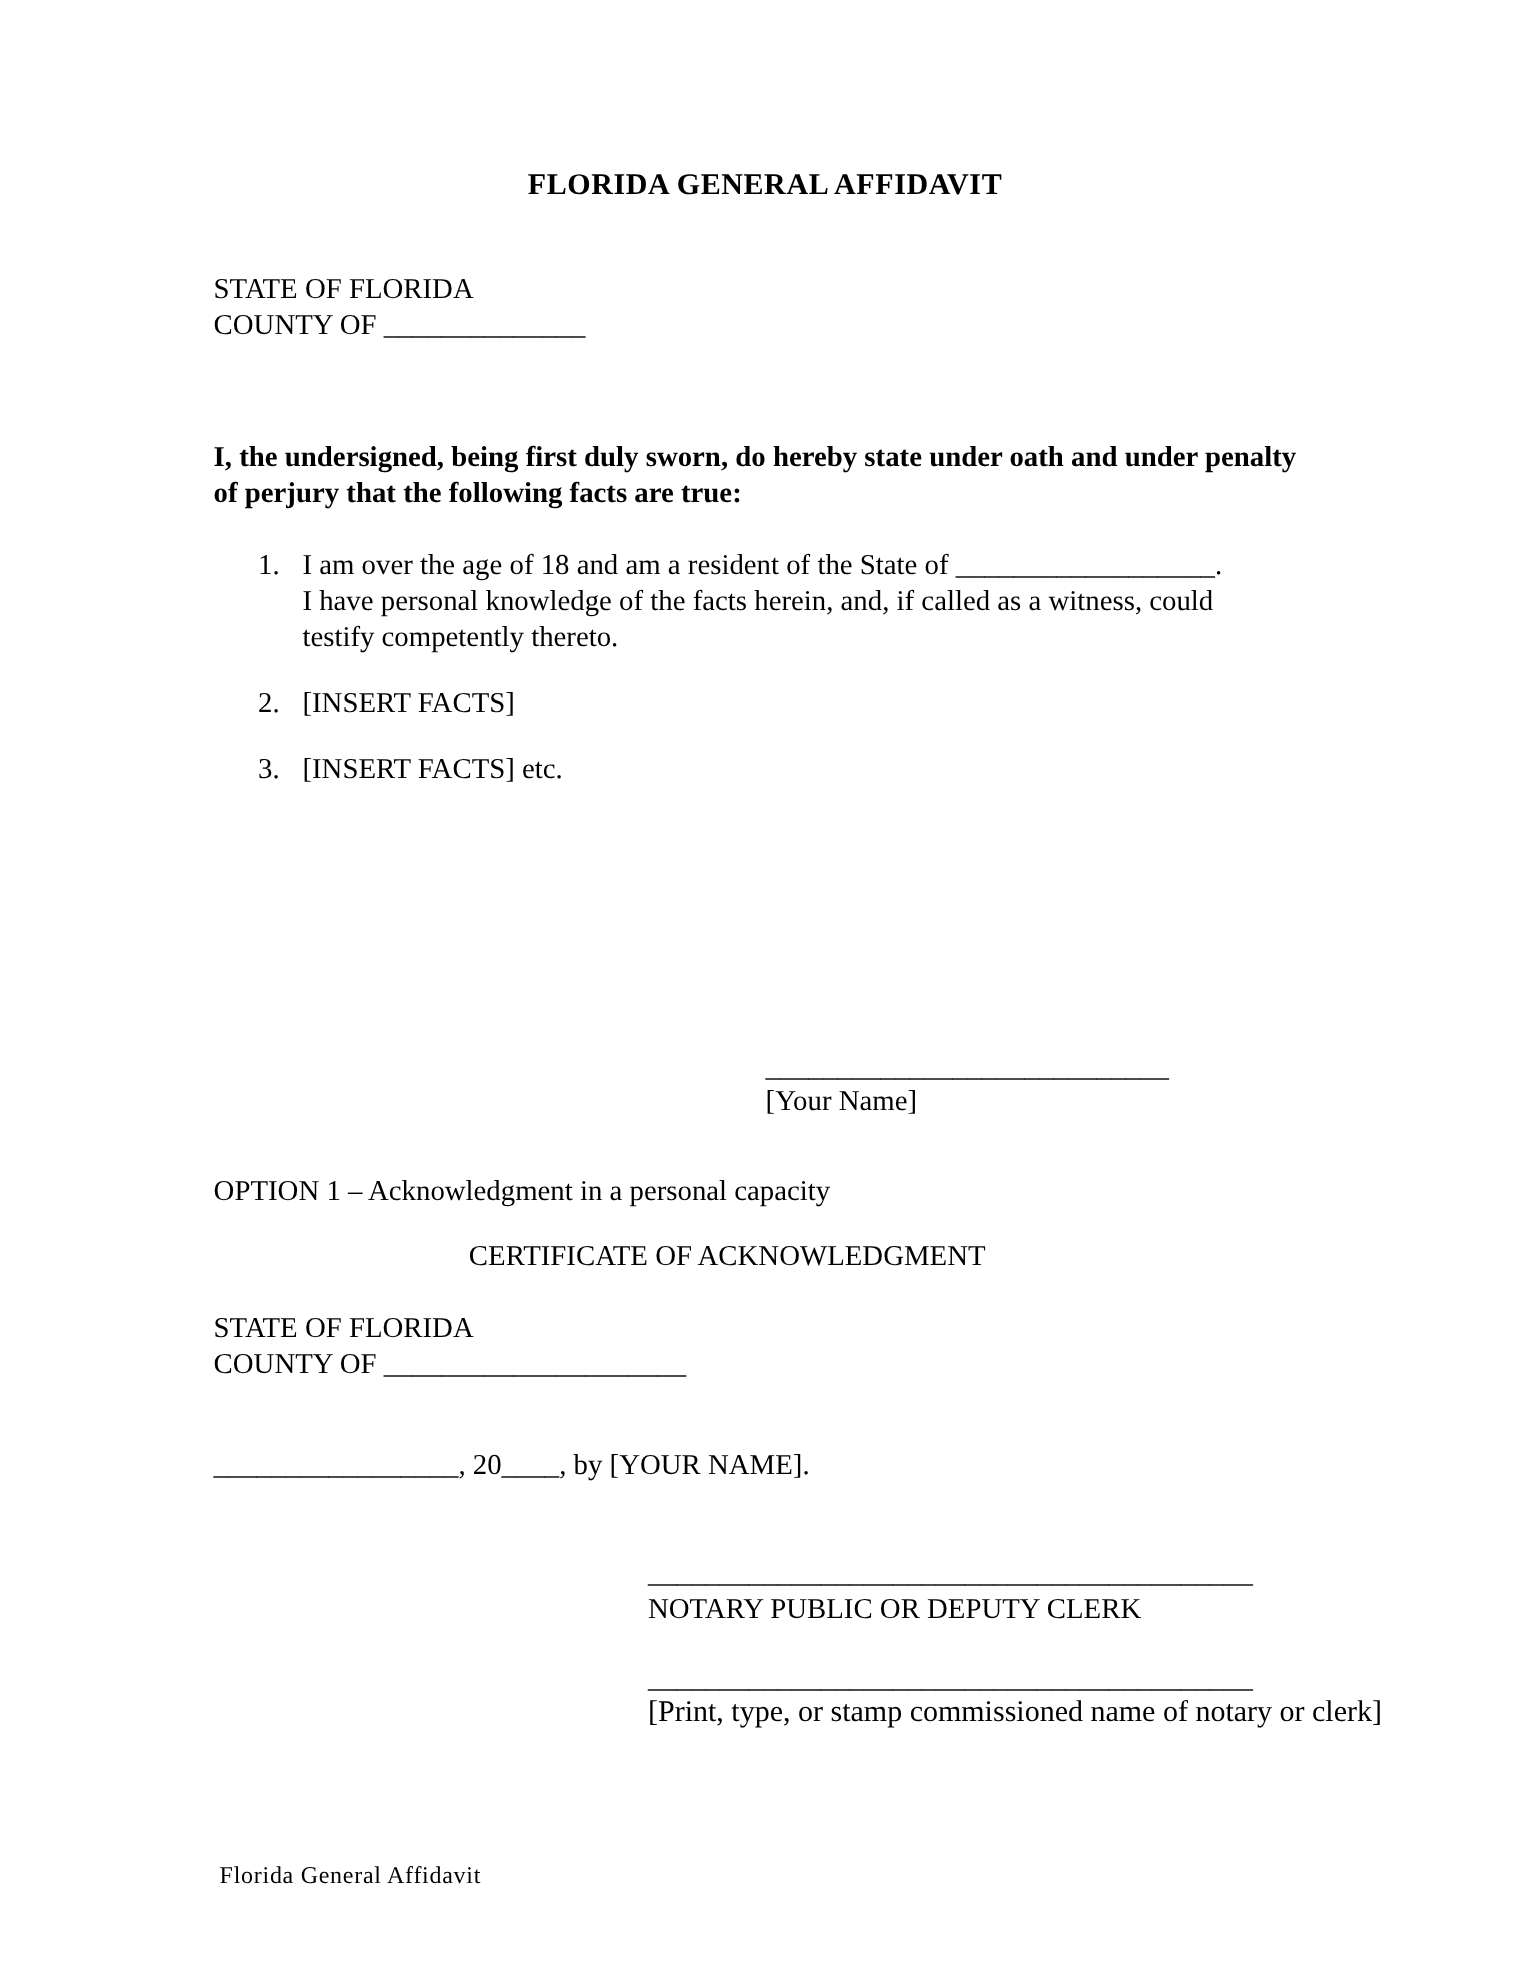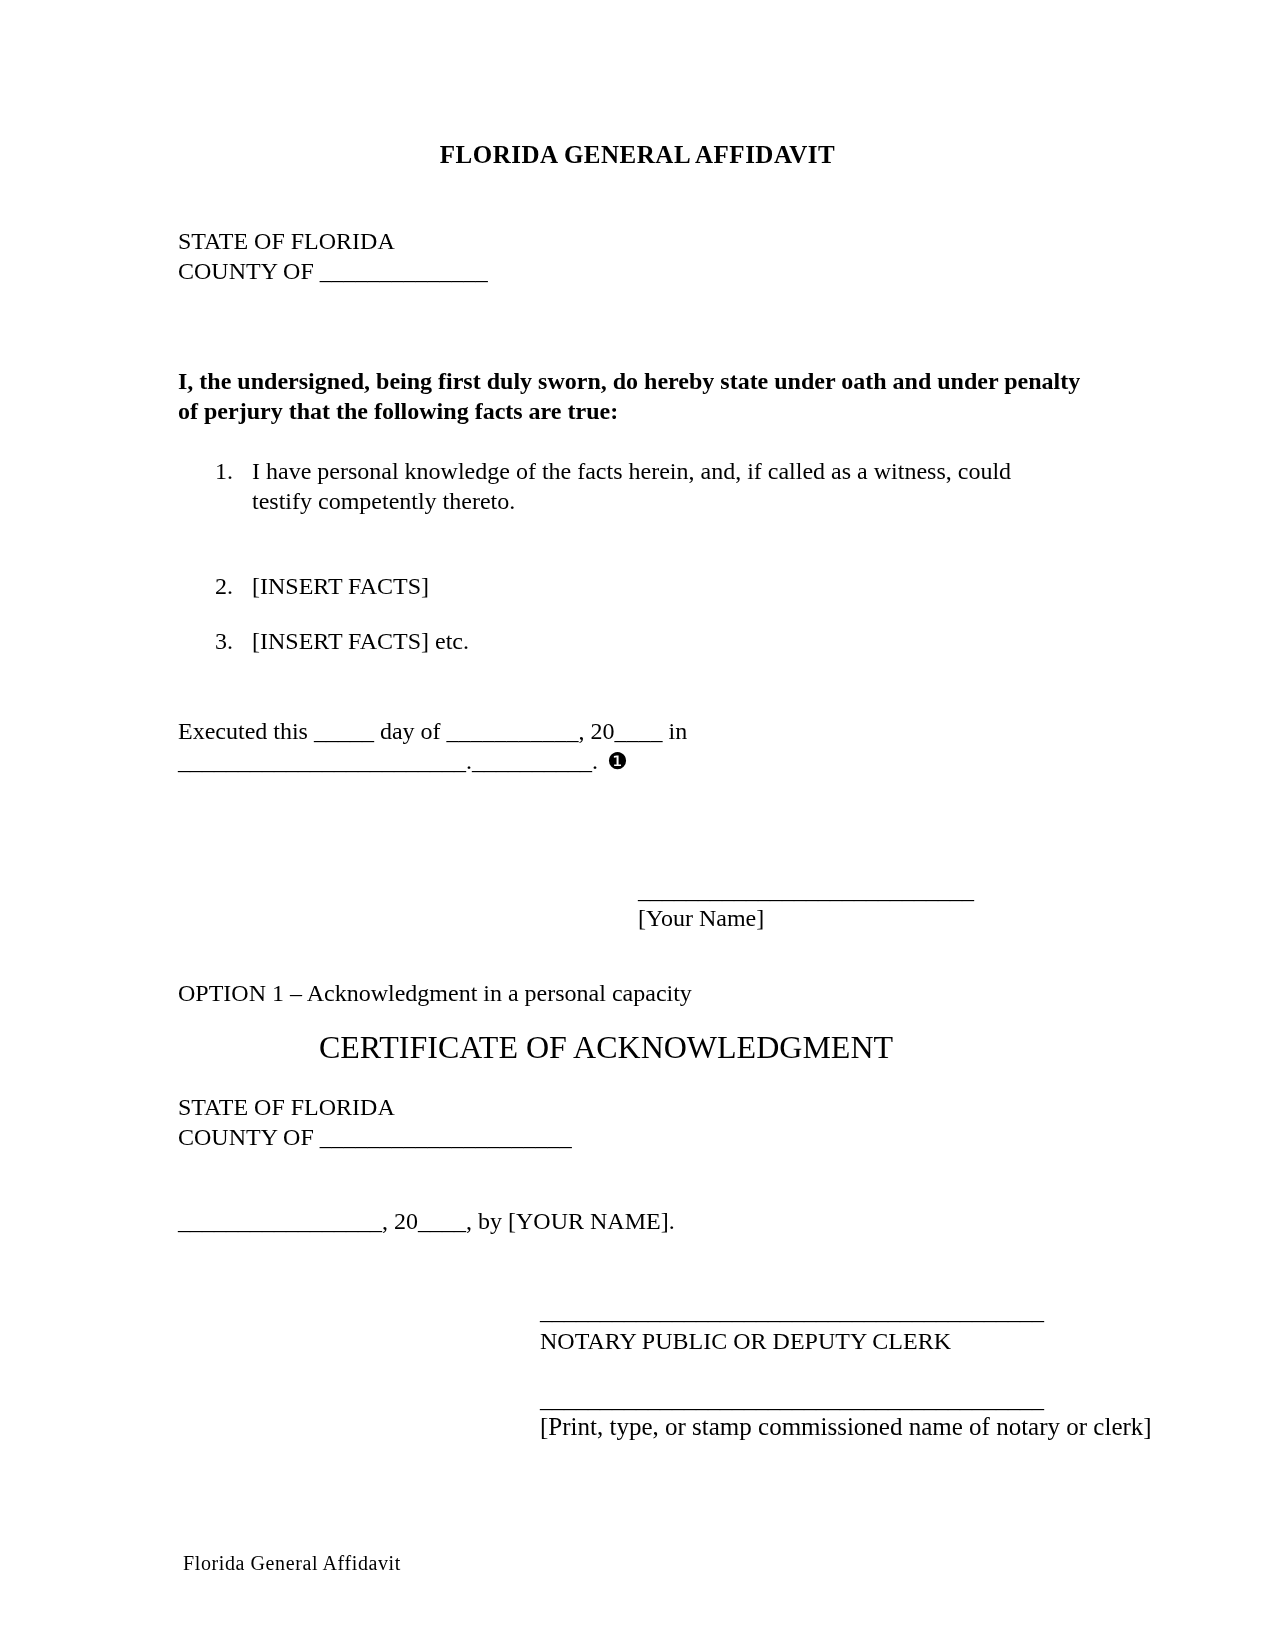--- a/index.html
+++ b/index.html
@@ -26,21 +26,21 @@
     font-size: 25px;
     font-weight: bold;
     letter-spacing: 0.5px;
   }
   .cert-title {
     left: 178px;
     top: 1032px;
     width: 856px;
     text-align: center;
     font-weight: normal;
-    font-size: 32px;
+    font-size: 24px;
   }
   .fact-row { display: flex; }
   .fact-num { width: 37px; flex: 0 0 37px; }
   .marker {
     font-family: "DejaVu Sans", sans-serif;
     font-size: 23px;
     margin-left: 9px;
   }
   .sig-block { line-height: 28px; }
   .notary-label { margin-bottom: 28px; }
@@ -60,45 +60,40 @@
   </div>
 
   <div class="abs" style="left:178px; top:366px;font-weight:bold;">
     <div class="line">I, the undersigned, being first duly sworn, do hereby state under oath and under penalty</div>
     <div class="line">of perjury that the following facts are true:</div>
   </div>
 
   <div class="abs fact-row" style="left:215px; top:456px;">
     <div class="fact-num">1.</div>
     <div>
+      <div class="line">I am over the age of 18 and am a resident of the State of __________________.</div>
       <div class="line">I have personal knowledge of the facts herein, and, if called as a witness, could</div>
       <div class="line">testify competently thereto.</div>
     </div>
   </div>
 
   <div class="abs fact-row" style="left:215px; top:571px;">
     <div class="fact-num">2.</div>
     <div>
       <div class="line">[INSERT FACTS]</div>
     </div>
   </div>
 
   <div class="abs fact-row" style="left:215px; top:626px;">
     <div class="fact-num">3.</div>
     <div>
       <div class="line">[INSERT FACTS] etc.</div>
     </div>
   </div>
 
-  <div class="abs" style="left:178px; top:716px;">
-    <div class="line">Executed this _____ day of ___________, 20____ in</div>
-    <div class="line">
-      <span>________________________.__________.</span><span class="marker">❶</span>
-    </div>
-  </div>
 
   <div class="abs sig-block" style="left:638px; top:840px;margin-top:36px;">
     <div class="line">____________________________</div>
     <div class="line">[Your Name]</div>
   </div>
 
   <div class="abs line" style="left:178px; top:978px;">OPTION 1 – Acknowledgment in a personal capacity</div>
 
   <div class="abs cert-title">CERTIFICATE OF ACKNOWLEDGMENT</div>
 

